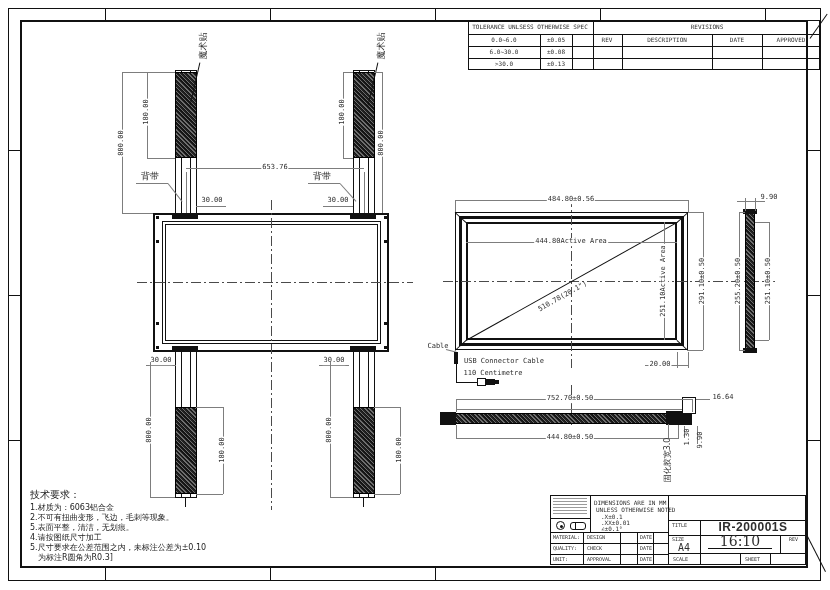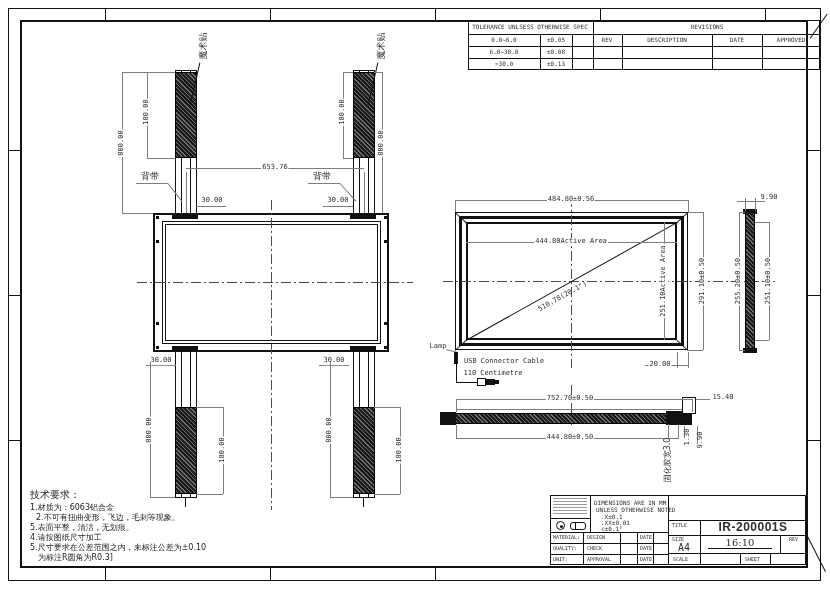--- a/index.html
+++ b/index.html
@@ -210,21 +210,21 @@
   <div class="gl" style="left:703px;top:212px;width:1px;height:138px"></div>
   <div class="gl" style="left:688px;top:212px;width:15px;height:1px"></div>
   <div class="gl" style="left:688px;top:350px;width:15px;height:1px"></div>
   <div class="txt r" style="left:703px;top:281px">291.10±0.50</div>
 
   <div class="gl" style="left:677px;top:352px;width:1px;height:16px"></div>
   <div class="gl" style="left:688px;top:352px;width:1px;height:16px"></div>
   <div class="gl" style="left:645px;top:365px;width:43px;height:1px"></div>
   <div class="txt" style="left:660px;top:365px">20.00</div>
 
-  <div class="txt nb" style="left:438px;top:347px">Lamp</div>
+  <div class="txt nb" style="left:438px;top:347px">Cable</div>
   <div class="gdiag" style="left:446px;top:349px;width:11px;transform:rotate(15deg)"></div>
   <div class="blk" style="left:454px;top:352px;width:4px;height:12px"></div>
   <div class="ln" style="left:456px;top:364px;width:1px;height:18px"></div>
   <div class="ln" style="left:456px;top:382px;width:22px;height:1px"></div>
   <div class="box" style="left:477px;top:378px;width:9px;height:8px"></div>
   <div class="blk" style="left:486px;top:379px;width:9px;height:6px"></div>
   <div class="blk" style="left:495px;top:380px;width:4px;height:4px"></div>
   <div class="txt nb" style="left:504px;top:362px">USB Connector Cable</div>
   <div class="txt nb" style="left:493px;top:374px">110 Centimetre</div>
 
@@ -255,32 +255,32 @@
   <div class="gl" style="left:456px;top:399px;width:1px;height:13px"></div>
   <div class="gl" style="left:692px;top:399px;width:1px;height:13px"></div>
   <div class="txt" style="left:570px;top:399px">752.70±0.50</div>
 
   <div class="gl" style="left:456px;top:438px;width:222px;height:1px"></div>
   <div class="gl" style="left:456px;top:425px;width:1px;height:14px"></div>
   <div class="gl" style="left:678px;top:425px;width:1px;height:14px"></div>
   <div class="txt" style="left:570px;top:438px">444.80±0.50</div>
 
   <div class="gl" style="left:696px;top:399px;width:14px;height:1px"></div>
-  <div class="txt nb" style="left:723px;top:398px">15.40</div>
+  <div class="txt nb" style="left:723px;top:398px">16.64</div>
   <div class="gl" style="left:684px;top:426px;width:1px;height:12px"></div>
   <div class="gl" style="left:697px;top:426px;width:1px;height:18px"></div>
   <div class="txt nb r" style="left:688px;top:437px">1.30</div>
   <div class="txt nb r" style="left:701px;top:440px">9.90</div>
 
   <div class="gl" style="left:668px;top:424px;width:1px;height:14px"></div>
   <div class="txt zh nb r" style="left:668px;top:460px;font-size:8px">固化胶宽3.0</div>
 
   <div class="note la" style="left:30px;top:488px;font-size:10px">技术要求：</div>
   <div class="note la" style="left:30px;top:502px">1.材质为：6063铝合金</div>
-  <div class="note la" style="left:36px;top:512px">2.不可有扭曲变形，飞边，毛刺等现象。</div>
+  <div class="note la" style="left:30px;top:512px">2.不可有扭曲变形，飞边，毛刺等现象。</div>
   <div class="note la" style="left:30px;top:522px">5.表面平整，清洁，无划痕。</div>
   <div class="note la" style="left:30px;top:532px">4.请按图纸尺寸加工</div>
   <div class="note la" style="left:30px;top:542px">5.尺寸要求在公差范围之内，未标注公差为±0.10</div>
   <div class="note la" style="left:38px;top:552px">为标注R圆角为R0.3]</div>
 
   <div class="box" style="left:550px;top:495px;width:256px;height:70px"></div>
   <div class="ln" style="left:590px;top:495px;width:1px;height:37px"></div>
   <div class="ln" style="left:668px;top:495px;width:1px;height:70px"></div>
   <div class="ln" style="left:550px;top:518px;width:40px;height:1px"></div>
   <div class="ln" style="left:550px;top:532px;width:118px;height:1px"></div>
@@ -317,19 +317,19 @@
   <div class="txt t5 nb la" style="left:586px;top:546px">CHECK</div>
   <div class="txt t5 nb la" style="left:586px;top:557px">APPROVAL</div>
   <div class="txt t5 nb la" style="left:639px;top:535px">DATE</div>
   <div class="txt t5 nb la" style="left:639px;top:546px">DATE</div>
   <div class="txt t5 nb la" style="left:639px;top:557px">DATE</div>
 
   <div class="txt t5 nb la" style="left:671px;top:523px">TITLE</div>
   <div class="txt nb part" style="left:753px;top:528px">IR-200001S</div>
   <div class="txt t5 nb la" style="left:671px;top:537px">SIZE</div>
   <div class="txt nb" style="left:684px;top:547px;font-size:10px">A4</div>
-  <div class="txt nb" style="left:740px;top:542px;font-size:10px;font-family:'DejaVu Serif',serif">16:10</div>
+  <div class="txt nb" style="left:740px;top:542px;font-size:14px;font-family:'DejaVu Serif',serif">16:10</div>
   <div class="ln" style="left:708px;top:548px;width:64px;height:1px"></div>
   <div class="txt t5 nb la" style="left:788px;top:537px">REV</div>
   <div class="txt t5 nb la" style="left:672px;top:557px">SCALE</div>
   <div class="txt t5 nb la" style="left:744px;top:557px">SHEET</div>
 
 </div>
 
 </body></html>

